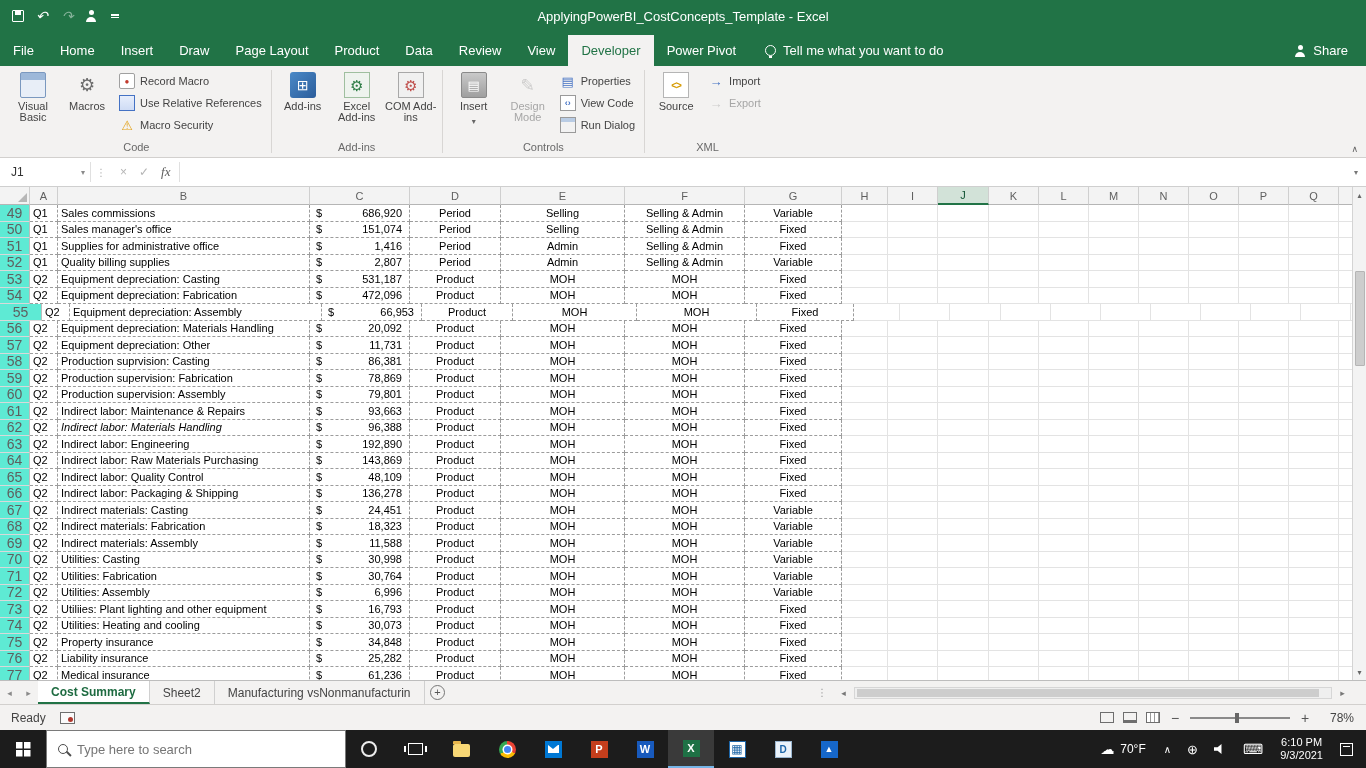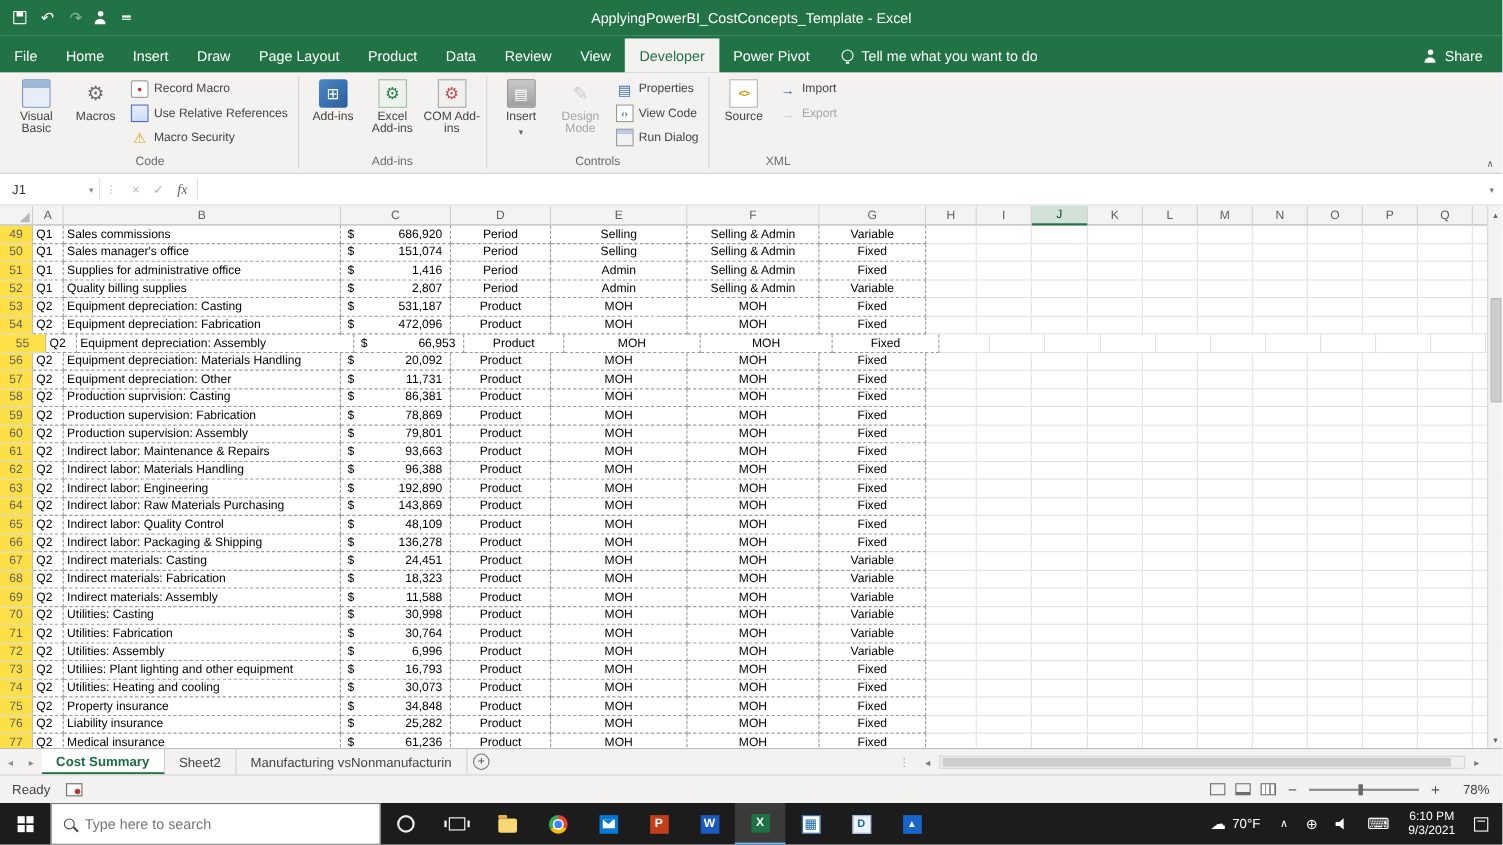--- a/index.html
+++ b/index.html
@@ -106,21 +106,21 @@
 
   
   .grid{flex:1;position:relative;overflow:hidden;background:#fff;}
   .ghead{display:flex;height:18px;background:#f3f3f3;font-size:11px;color:#5f5f5f;}
   .hcell{border-right:1px solid #cfcfcf;border-bottom:1px solid #b5b5b5;display:flex;align-items:center;justify-content:center;flex:none;background:#f3f3f3;}
   .hcell.sel{background:#d2e2d8;color:#0f5132;border-bottom:2px solid #217346;}
   .hcell.corner{position:relative;}
   .hcell.corner::after{content:"";position:absolute;right:2px;bottom:2px;border-left:9px solid transparent;border-bottom:9px solid #b7b7b7;}
   .hfill{flex:1;border-bottom:1px solid #b5b5b5;background:#f3f3f3;}
   .grow{display:flex;height:16.5px;}
-  .rh{background:#fde047;border-right:1px solid #bdbdbd;border-bottom:1px solid #d9d9d9;color:#5f5f5f;font-size:11px;display:flex;align-items:center;justify-content:center;flex:none;}
+  .rh{background:#5eead4;border-right:1px solid #bdbdbd;border-bottom:1px solid #d9d9d9;color:#5f5f5f;font-size:14px;display:flex;align-items:center;justify-content:center;flex:none;}
   .cell{font-size:11px;display:flex;align-items:center;padding:0 3px;flex:none;overflow:hidden;white-space:nowrap;}
   .cell.dash{border-right:1px dashed #9c9c9c;border-bottom:1px dashed #9c9c9c;}
   .cell.plain{border-right:1px solid #e3e3e3;border-bottom:1px solid #e3e3e3;}
   .cell.ctr{justify-content:center;}
   .cell.money{justify-content:space-between;padding:0 7px 0 6px;}
   .fillc{flex:1;border-bottom:1px solid #e3e3e3;}
   .vscroll{position:absolute;top:0;right:0;bottom:0;width:14px;background:#f3f3f3;border-left:1px solid #d4d4d4;display:flex;flex-direction:column;align-items:center;color:#666;font-size:8px;}
   .sarr{height:16px;display:flex;align-items:center;justify-content:center;width:100%;}
   .gx-up::before{content:"▴";}
   .gx-dn::before{content:"▾";}
@@ -704,21 +704,21 @@
         <div class="cell plain" style="width: 50px;"></div>
         <div class="cell plain" style="width: 50px;"></div>
         <div class="cell plain" style="width: 50px;"></div>
         <div class="cell plain" style="width: 50px;"></div>
         <div class="cell plain" style="width: 50px;"></div>
         <div class="fillc"></div>
       </div>
       <div class="grow">
         <div class="rh" style="width: 30px;">62</div>
         <div class="cell dash" style="width: 28px;">Q2</div>
-        <div class="cell dash" style="width: 252px;">Indirect labor: Materials Handling</div>
+        <div class="cell dash" style="width: 252px; font-style: italic;">Indirect labor: Materials Handling</div>
         <div class="cell dash money" style="width: 100px;">
           <span>$</span>
           <span>96,388</span>
         </div>
         <div class="cell dash ctr" style="width: 91px;">Product</div>
         <div class="cell dash ctr" style="width: 124px;">MOH</div>
         <div class="cell dash ctr" style="width: 120px;">MOH</div>
         <div class="cell dash ctr" style="width: 97px;">Fixed</div>
         <div class="cell plain" style="width: 46px;"></div>
         <div class="cell plain" style="width: 50px;"></div>

